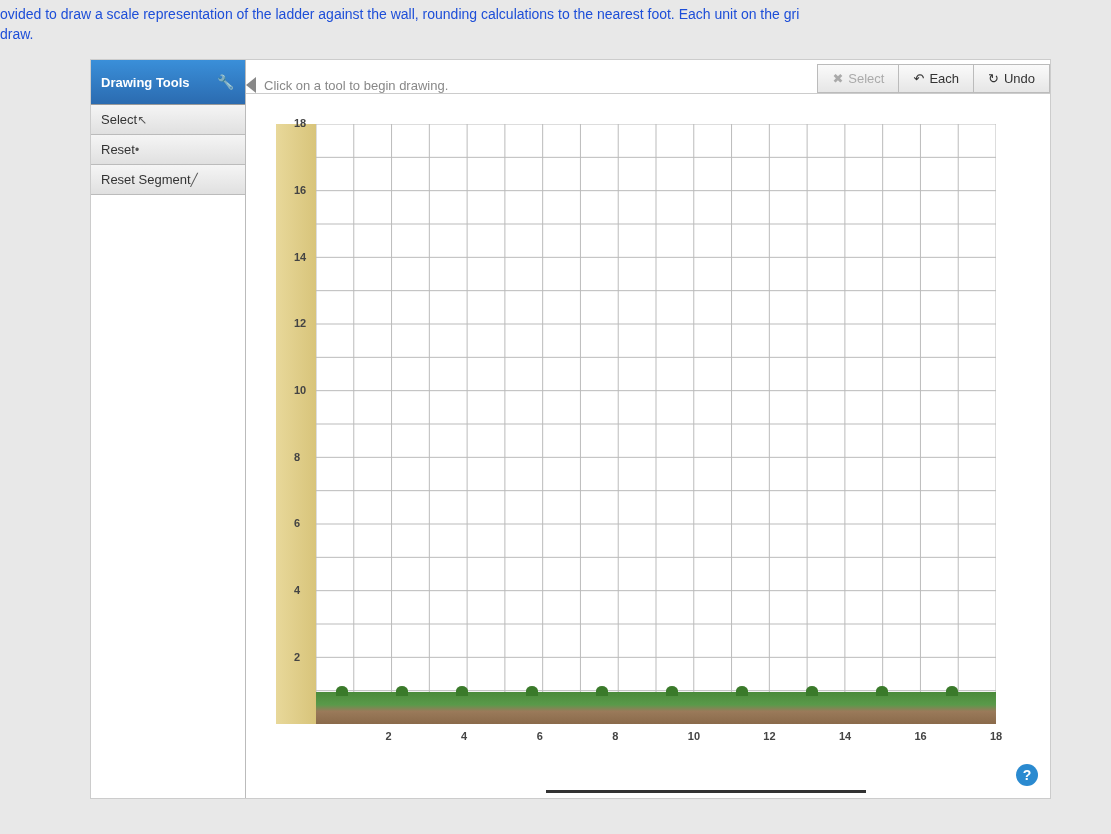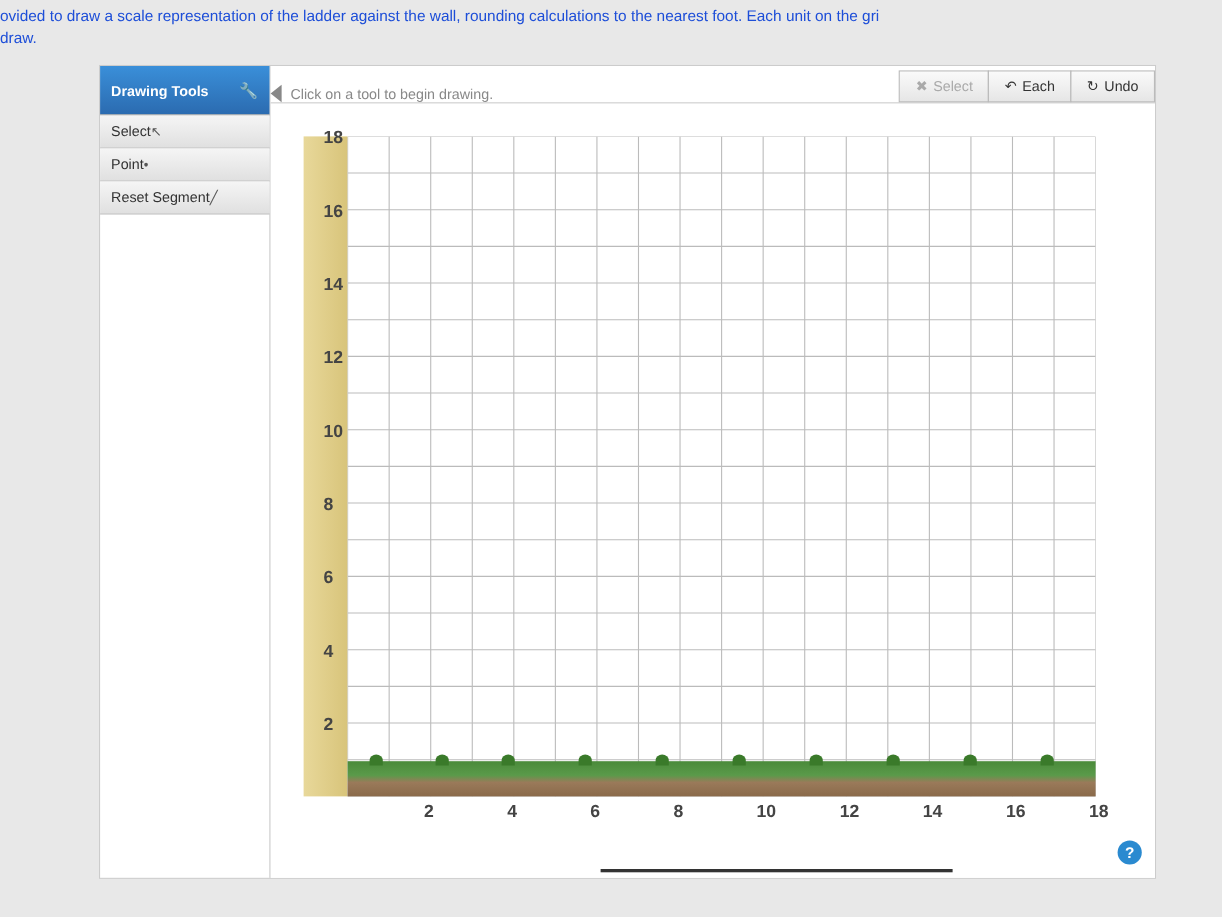--- a/index.html
+++ b/index.html
@@ -128,21 +128,21 @@
     }
     .grass-tuft {
       position: absolute;
       top: -6px;
       width: 12px; height: 10px;
       background: #3a7a2a;
       border-radius: 50% 50% 0 0;
     }
     .y-label, .x-label {
       position: absolute;
-      font-size: 16px;
+      font-size: 11px;
       color: #444;
       font-weight: bold;
     }
     .help-btn {
       position: absolute;
       right: 12px;
       bottom: 12px;
       width: 22px; height: 22px;
       background: #2a8ad0;
       border-radius: 50%;
@@ -173,21 +173,21 @@
   <div class="sidebar">
     <div class="sidebar-header">
       <span>Drawing Tools</span>
       <span class="wrench-icon">🔧</span>
     </div>
     <div class="tool-item">
       <span>Select</span>
       <span class="tool-icon">↖</span>
     </div>
     <div class="tool-item">
-      <span>Point</span>
+      <span>Reset</span>
       <span class="tool-icon">•</span>
     </div>
     <div class="tool-item">
       <span>Reset Segment</span>
       <span class="tool-icon">╱</span>
     </div>
   </div>
 
   <div class="canvas-area">
     <div class="top-bar">

